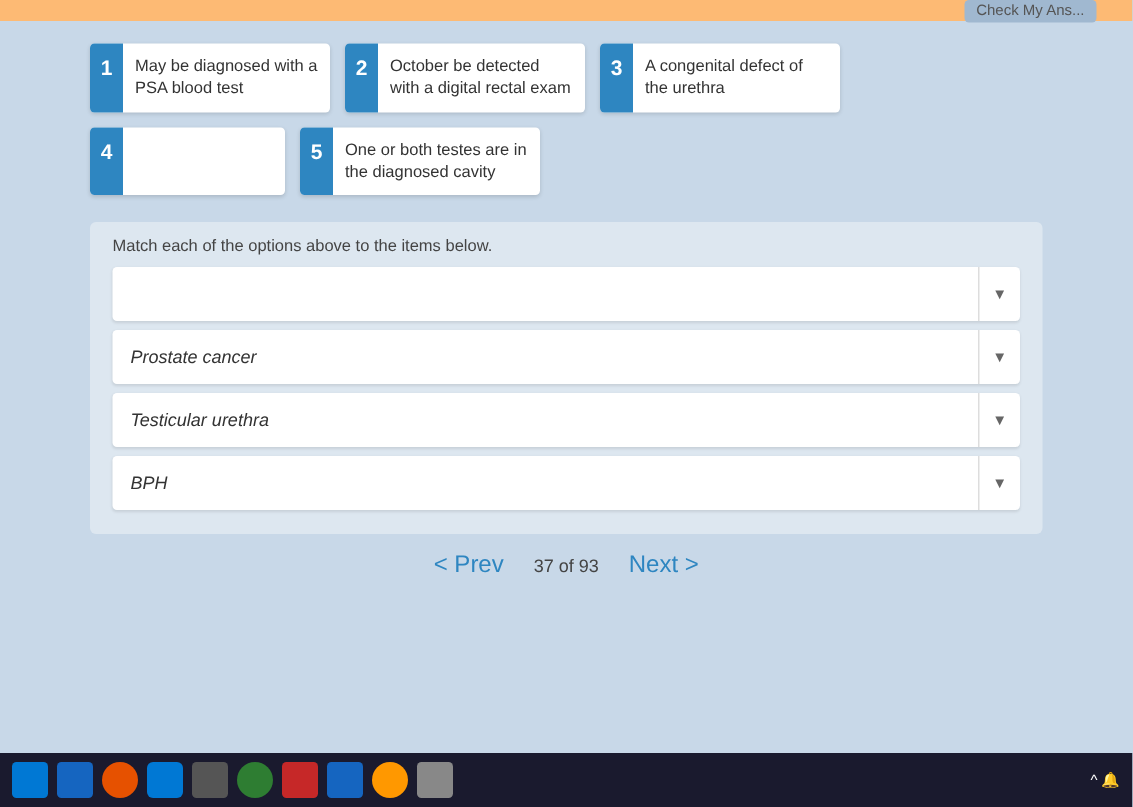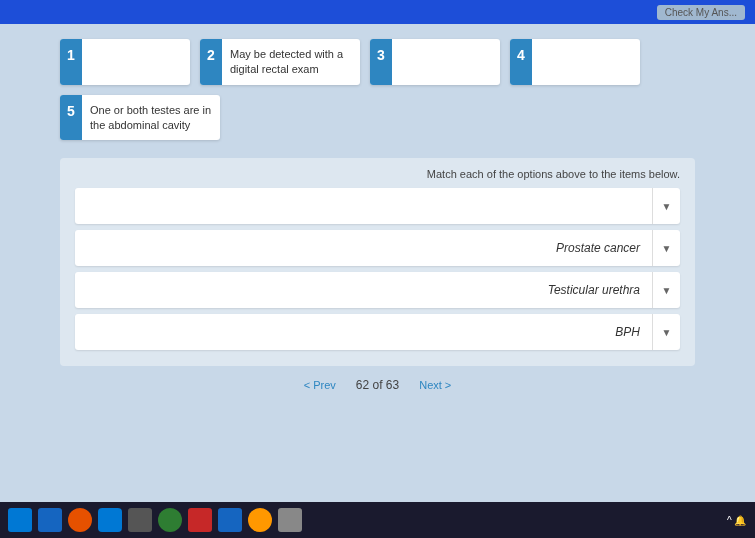--- a/index.html
+++ b/index.html
@@ -7,26 +7,26 @@
       font-family: Arial, sans-serif;
       background: #c8d8e8;
       width: 755px;
       height: 538px;
       overflow: hidden;
       display: flex;
       flex-direction: column;
     }
 
     .top-bar {
-      background: #1d4ed8;
-      height: 24px;
+      background: #fdba74;
+      height: 14px;
       display: flex;
       align-items: center;
       justify-content: flex-end;
-      padding: 0 10px;
+      padding: 0 24px;
     }
 
     .check-btn {
       background: #a0b8d0;
       border: none;
       border-radius: 3px;
       padding: 2px 8px;
       font-size: 10px;
       color: #555;
       cursor: pointer;
@@ -72,21 +72,20 @@
       font-size: 11px;
       color: #333;
       line-height: 1.35;
     }
 
     .match-section {
       background: #dde7f0;
       border-radius: 4px;
       padding: 10px 15px;
       margin-bottom: 8px;
-      text-align: right;
     }
 
     .match-instruction {
       font-size: 11px;
       color: #444;
       margin-bottom: 8px;
     }
 
     .match-row {
       display: flex;
@@ -129,21 +128,21 @@
       justify-content: center;
       padding: 4px 60px;
       font-size: 12px;
       color: #444;
       gap: 20px;
     }
 
     .nav-btn {
       background: none;
       border: none;
-      font-size: 11px;
+      font-size: 16px;
       color: #2e86c1;
       cursor: pointer;
       display: flex;
       align-items: center;
       gap: 3px;
     }
 
     .page-info {
       font-size: 12px;
       color: #444;
@@ -192,38 +191,40 @@
 <div class="top-bar">
   <button class="check-btn">Check My Ans...</button>
 </div>
 
 <div class="main-content">
 
   <div class="options-grid">
 
     <div class="option-card">
       <div class="option-number">1</div>
+      <div class="option-text">May be diagnosed with a PSA blood test</div>
     </div>
 
     <div class="option-card">
       <div class="option-number">2</div>
-      <div class="option-text">May be detected with a digital rectal exam</div>
+      <div class="option-text">October be detected with a digital rectal exam</div>
     </div>
 
     <div class="option-card">
       <div class="option-number">3</div>
+      <div class="option-text">A congenital defect of the urethra</div>
     </div>
 
     <div class="option-card">
       <div class="option-number">4</div>
     </div>
 
     <div class="option-card">
       <div class="option-number">5</div>
-      <div class="option-text">One or both testes are in the abdominal cavity</div>
+      <div class="option-text">One or both testes are in the diagnosed cavity</div>
     </div>
   </div>
 
   <div class="match-section">
     <div class="match-instruction">Match each of the options above to the items below.</div>
 
     <div class="match-row">
       <div class="match-label"></div>
       <div class="match-dropdown">
         <span class="dropdown-arrow">▼</span>
@@ -247,21 +248,21 @@
     <div class="match-row">
       <div class="match-label">BPH</div>
       <div class="match-dropdown">
         <span class="dropdown-arrow">▼</span>
       </div>
     </div>
   </div>
 
   <div class="bottom-nav">
     <button class="nav-btn">&lt; Prev</button>
-    <span class="page-info">62 of 63</span>
+    <span class="page-info">37 of 93</span>
     <button class="nav-btn">Next &gt;</button>
   </div>
 
 </div>
 
 <div class="taskbar">
   <div class="taskbar-icon tb-win"></div>
   <div class="taskbar-icon tb-blue"></div>
   <div class="taskbar-icon tb-orange"></div>
   <div class="taskbar-icon tb-edge"></div>

